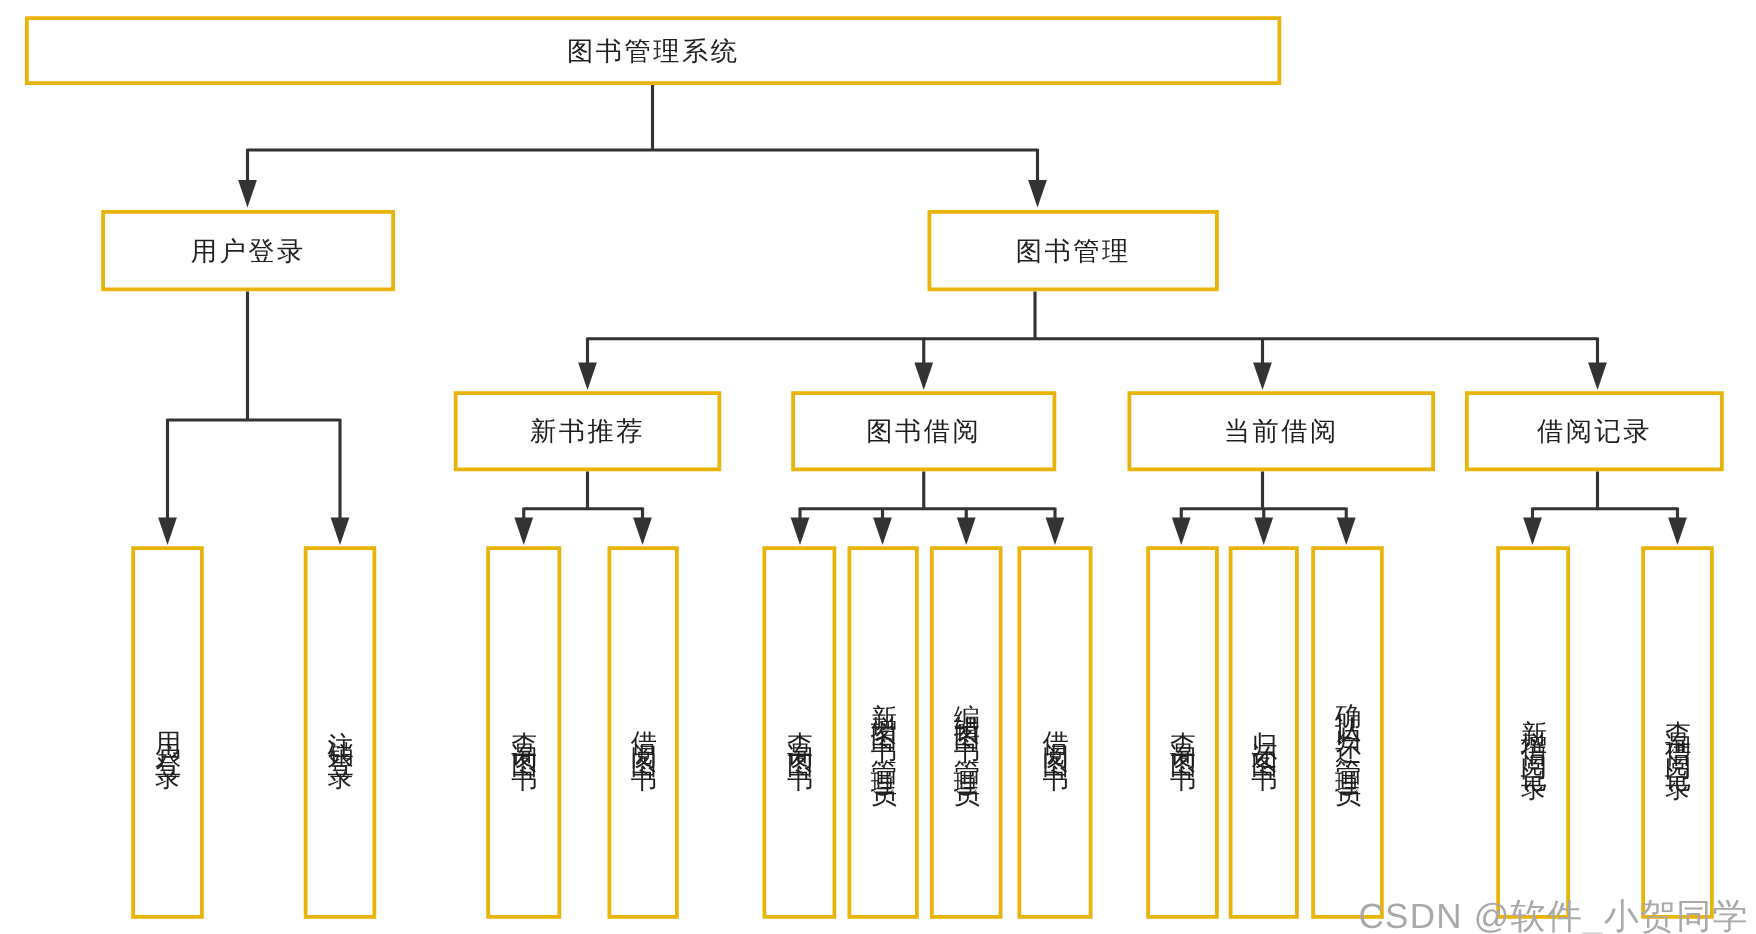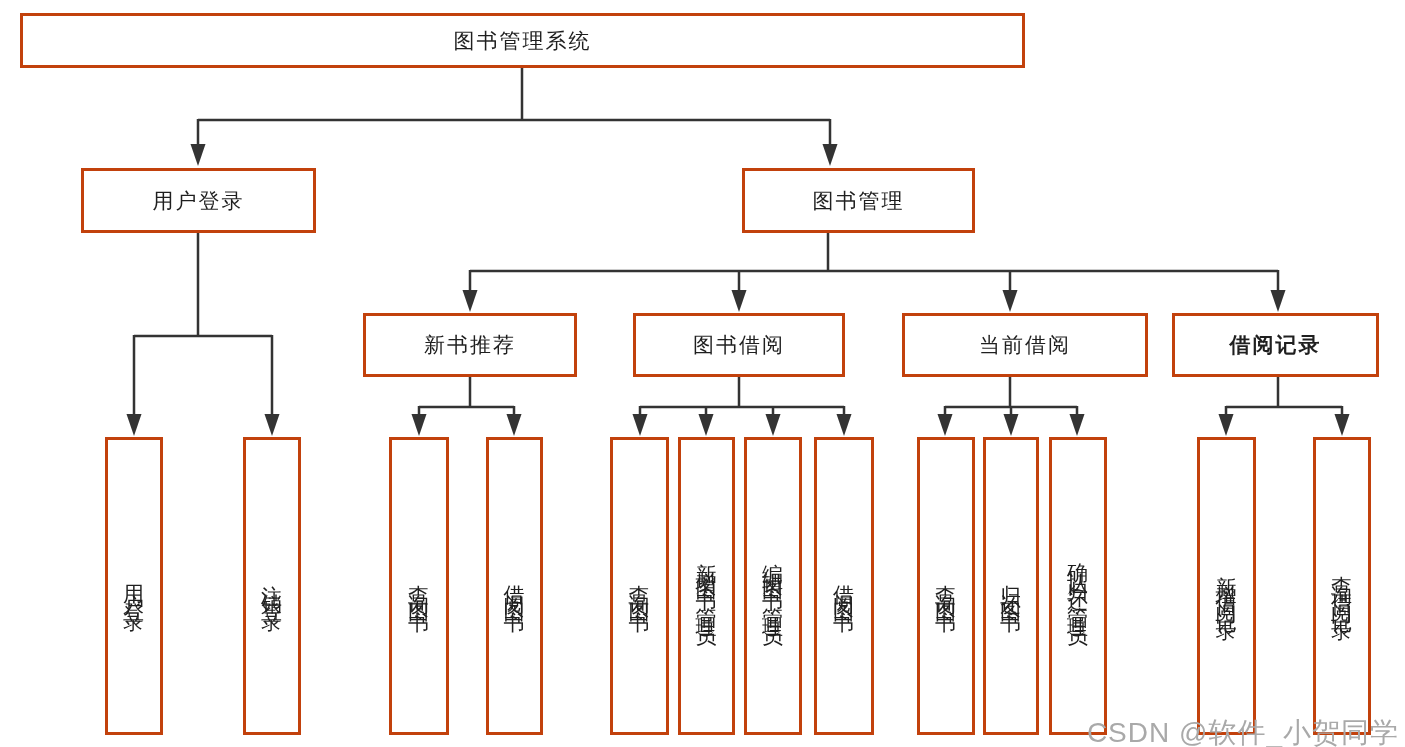--- a/index.html
+++ b/index.html
@@ -18,21 +18,21 @@
   #wires {
     position: absolute;
     left: 0;
     top: 0;
     z-index: 1;
   }
   .node {
     position: absolute;
     box-sizing: border-box;
     background: #ffffff;
-    border: 3px solid #c2410c;
+    border: 3px solid #eab308;
     display: flex;
     align-items: center;
     justify-content: center;
     z-index: 2;
     text-align: center;
   }
   .node .lbl {
     color: #1f1f1f;
     font-size: 21px;
     letter-spacing: 2px;
@@ -114,21 +114,21 @@
 
   <div class="node" style="left:633px; top:313px; width:212px; height:64px;">
     <span class="lbl">图书借阅</span>
   </div>
   <div class="node" style="left:363px; top:313px; width:214px; height:64px;">
     <span class="lbl">新书推荐</span>
   </div>
   <div class="node" style="left:902px; top:313px; width:246px; height:64px;">
     <span class="lbl">当前借阅</span>
   </div>
-  <div class="node" style="left:1172px; top:313px; width:207px; height:64px;font-weight:bold;">
+  <div class="node" style="left:1172px; top:313px; width:207px; height:64px;">
     <span class="lbl">借阅记录</span>
   </div>
 
   <div class="node vnode" style="left:105px; top:437px; width:58px; height:298px;">
     <span class="lbl">用户登录</span>
   </div>
   <div class="node vnode" style="left:243px; top:437px; width:58px; height:298px;">
     <span class="lbl">注销登录</span>
   </div>
 

